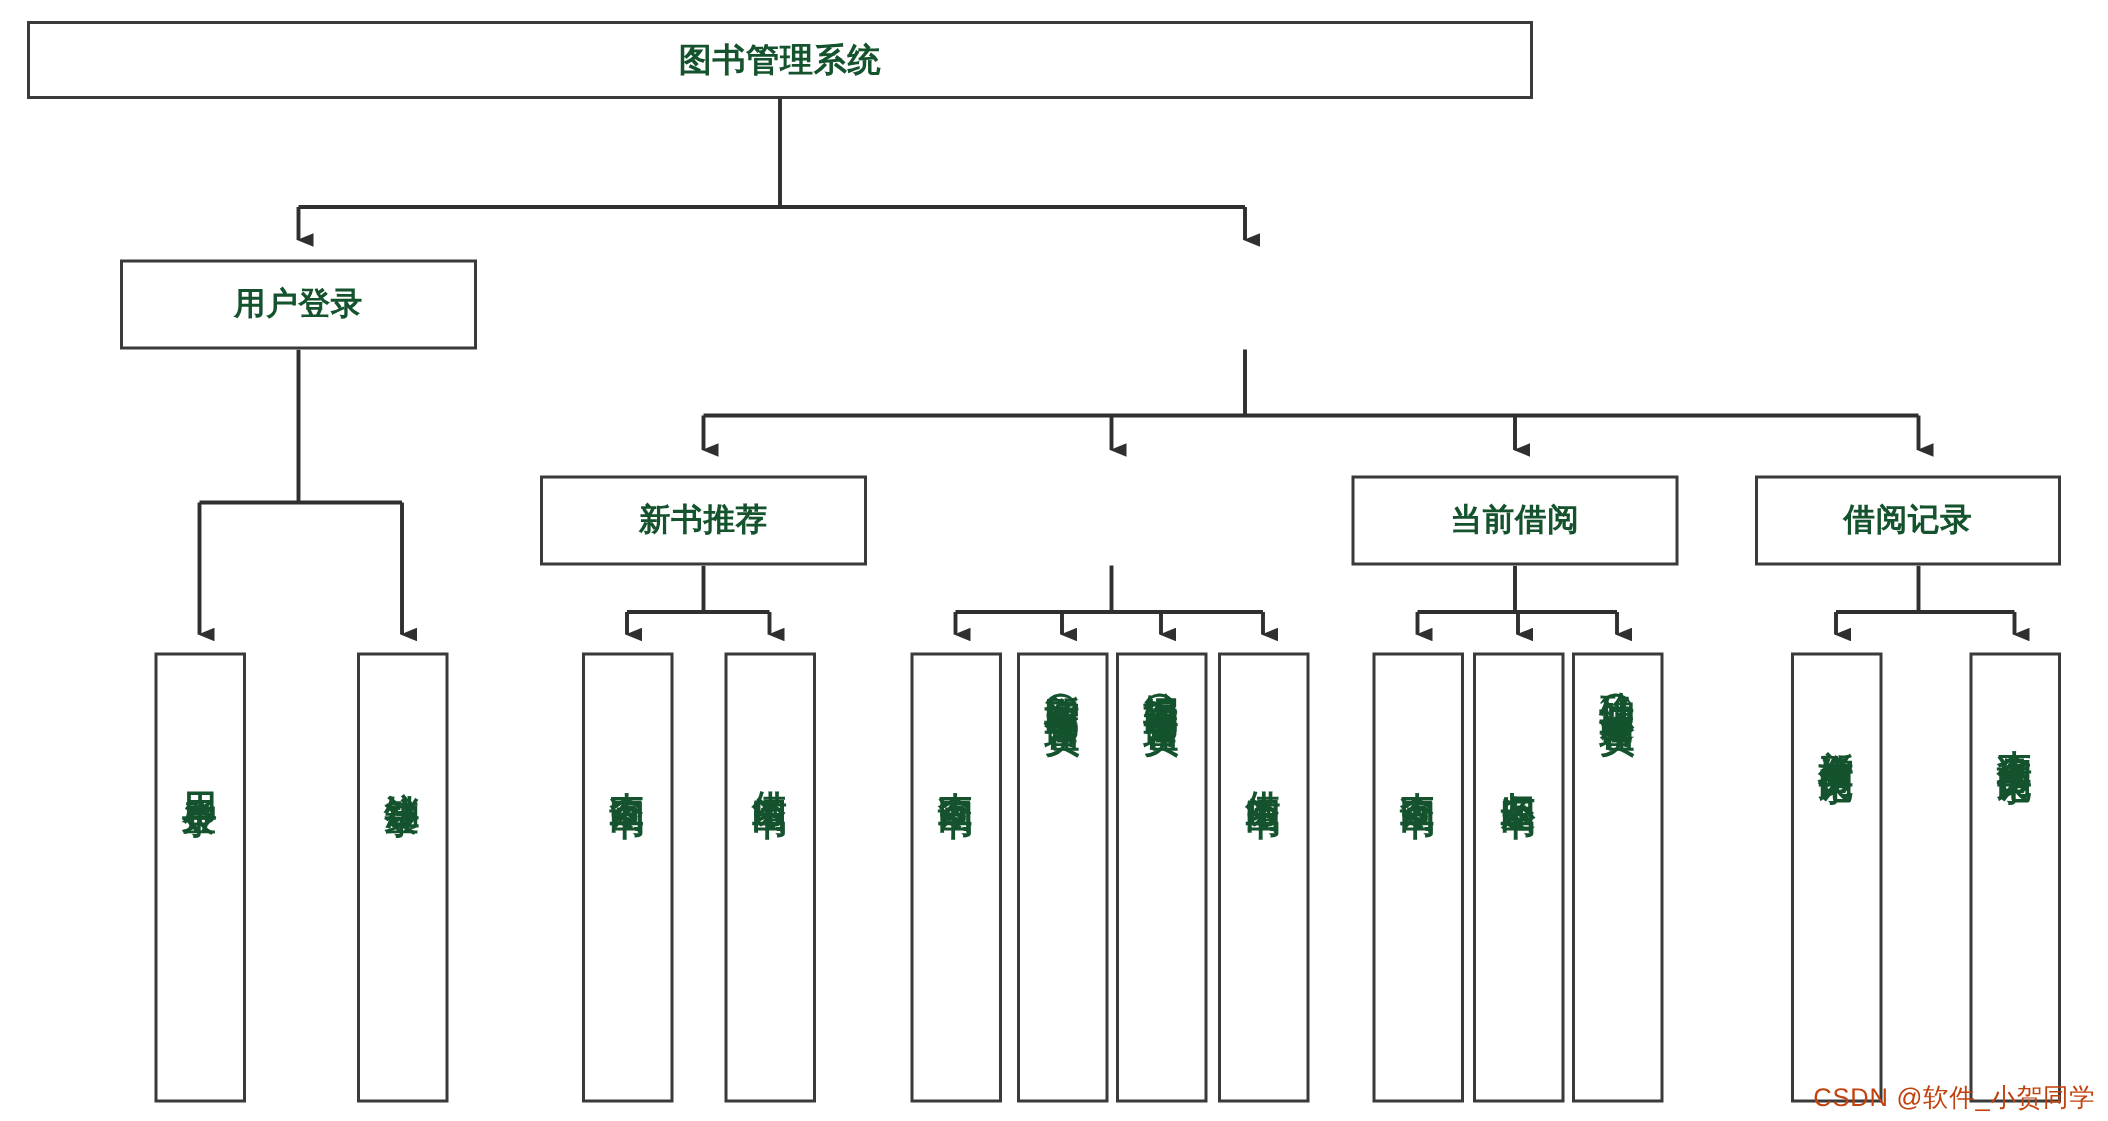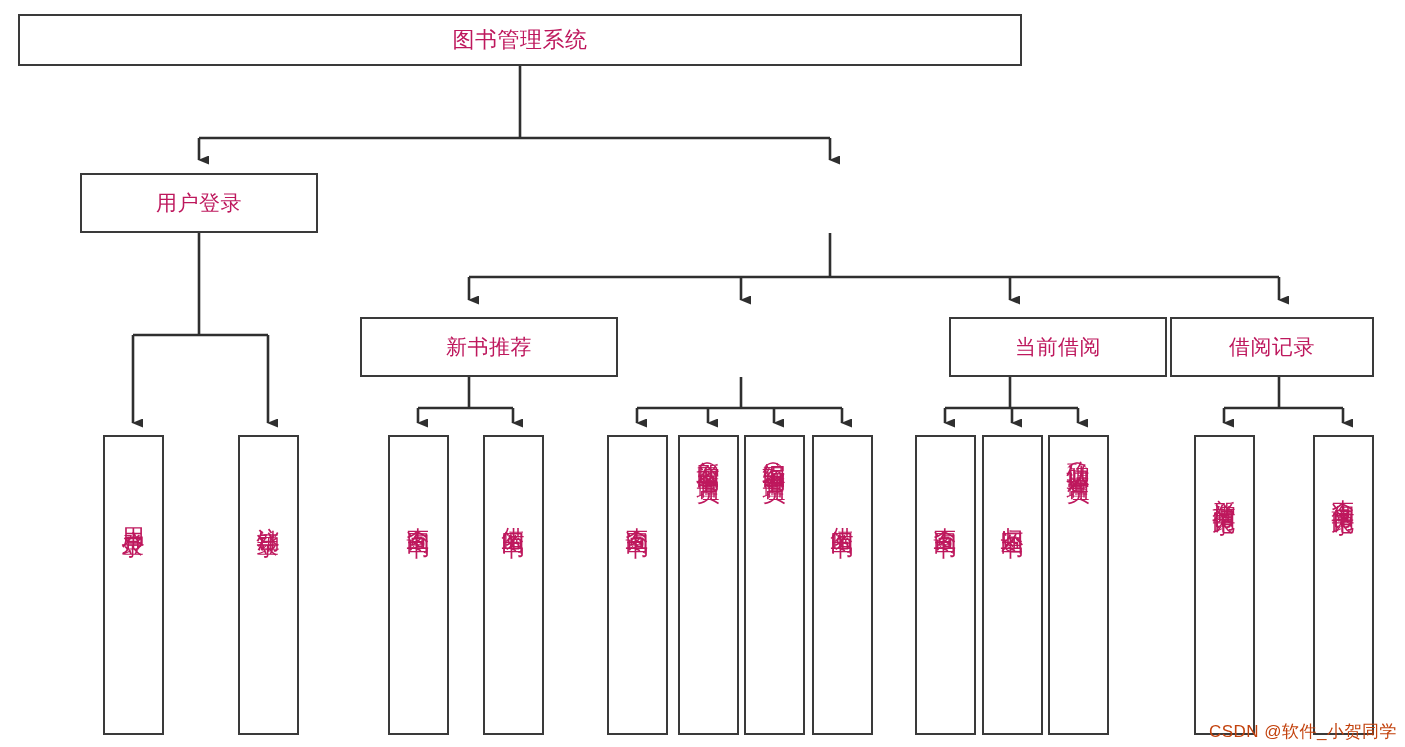--- a/index.html
+++ b/index.html
@@ -33,22 +33,23 @@
     background: #ffffff;
     display: flex;
     align-items: center;
     justify-content: center;
     color: #2b2b2b;
   }
   .node-label {
     display: block;
     text-align: left;
     line-height: 1.18;
-    color: #be185d;
+    color: #14532d;
     letter-spacing: 0.5px;
+    font-weight: bold;
   }
   
   .node.horiz .node-label {
     font-size: 21px;
     white-space: nowrap;
   }
   .node.root .node-label {
     font-size: 22px;
   }
   
@@ -141,24 +142,24 @@
   </svg>
 
   <div class="node horiz root" style="left:18px; top:14px; width:1004px; height:52px;">
     <span class="node-label">图书管理系统</span>
   </div>
 
   <div class="node horiz" style="left:80px; top:173px; width:238px; height:60px;">
     <span class="node-label">用户登录</span>
   </div>
 
-  <div class="node horiz" style="left:360px; top:317px; width:258px; height:60px;">
+  <div class="node horiz" style="left:360px; top:317px; width:218px; height:60px;">
     <span class="node-label">新书推荐</span>
   </div>
-  <div class="node horiz" style="left:901px; top:317px; width:218px; height:60px;margin-left:48px;">
+  <div class="node horiz" style="left:901px; top:317px; width:218px; height:60px;">
     <span class="node-label">当前借阅</span>
   </div>
   <div class="node horiz" style="left:1170px; top:317px; width:204px; height:60px;">
     <span class="node-label">借阅记录</span>
   </div>
 
   <div class="node vert short" style="left:103px; top:435px; width:61px; height:300px;">
     <span class="node-label">用户登录</span>
   </div>
   <div class="node vert short" style="left:238px; top:435px; width:61px; height:300px;">

